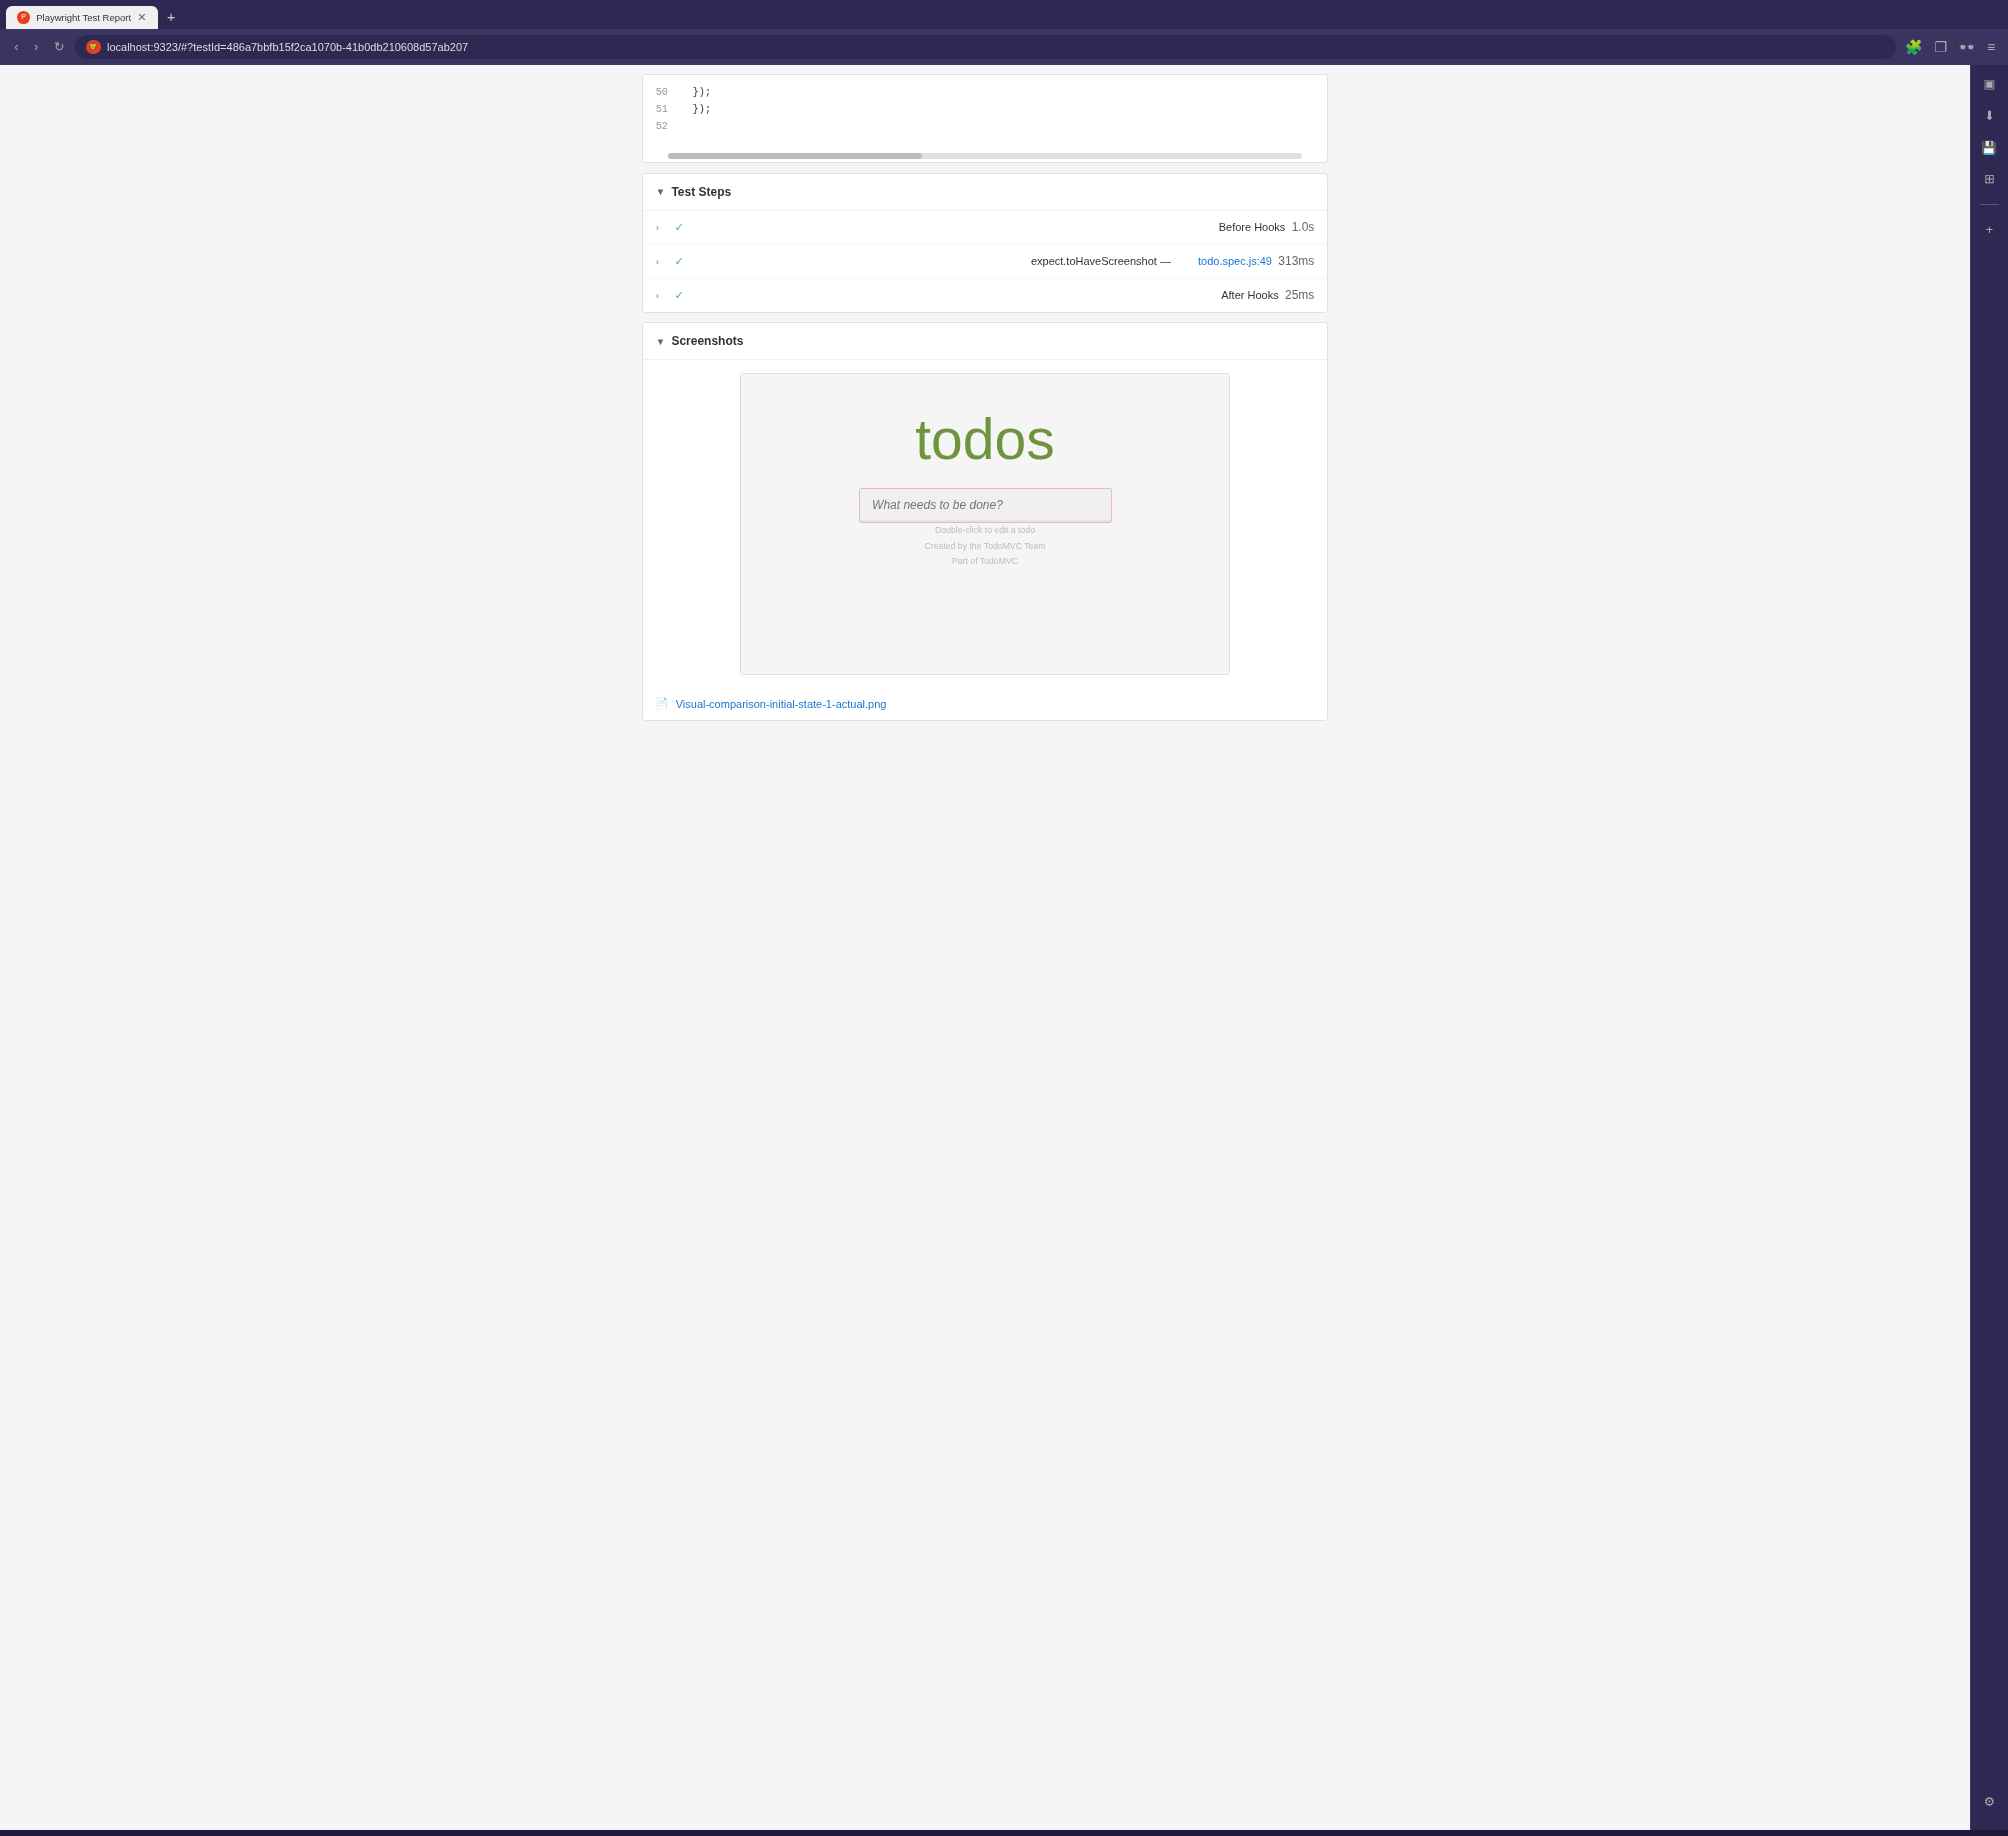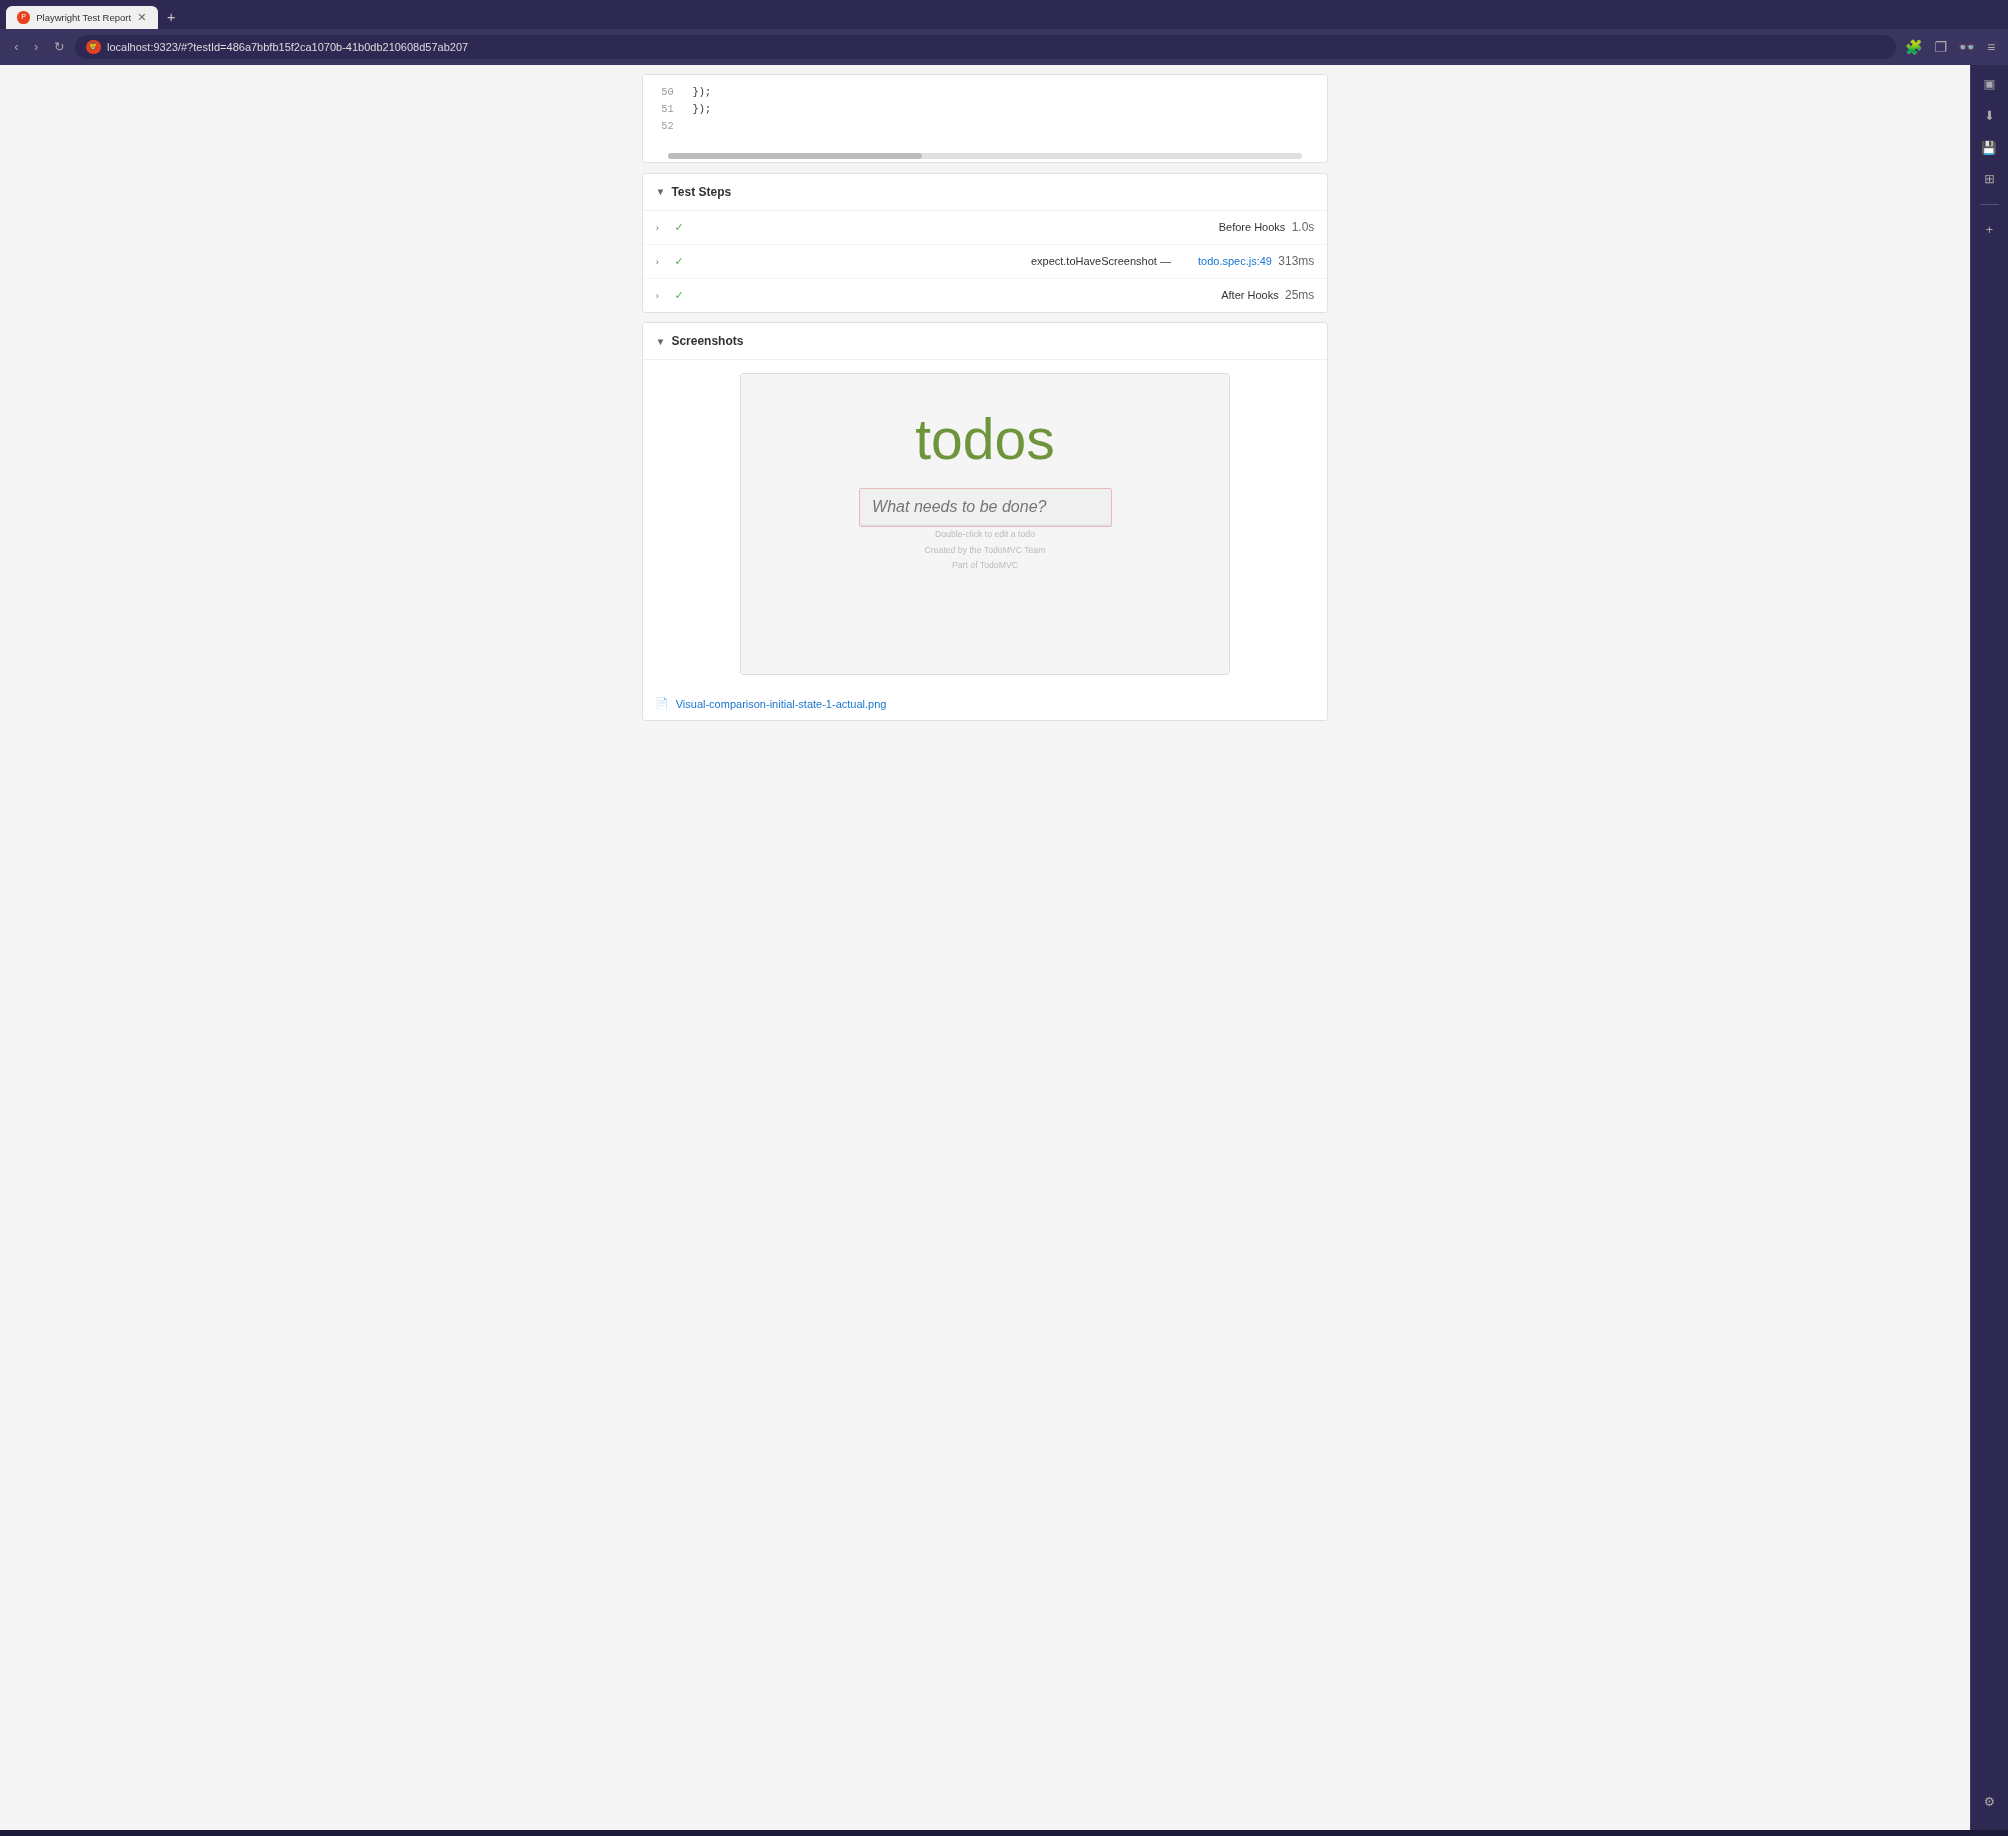--- a/index.html
+++ b/index.html
@@ -31,21 +31,21 @@
     
     .main-content { flex: 1; background: #f5f5f5; overflow-y: auto; }
 
     
     .content-wrapper { padding: 0; max-width: 711px; margin: 0 auto; }
 
     
     .code-block { background: white; border: 0.8px solid #e0e0e0; border-radius: 3.2px; margin: 9.5px 12.6px; overflow: hidden; position: relative; }
     .code-content { font-family: 'Courier New', monospace; font-size: 10.3px; padding: 9.5px 0; background: white; }
     .code-line { display: flex; min-height: 17.4px; }
-    .line-num { color: #999; padding: 0.8px 9.5px 0.8px 12.6px; text-align: right; min-width: 40px; user-select: none; font-size: 10.3px; }
+    .line-num { color: #999; padding: 0.8px 9.5px 0.8px 12.6px; min-width: 40px; user-select: none; font-size: 10.3px; }
     .line-code { color: #333; padding: 0.8px 9.5px; font-size: 10.3px; }
     .code-footer { padding: 8px 12.6px; font-size: 9.5px; color: #555; font-family: 'Courier New', monospace; border-top: 0.8px solid #e8e8e8; }
     .scrollbar-h { height: 6.3px; background: #e0e0e0; margin: 3.2px 12.6px; border-radius: 3.2px; position: relative; }
     .scrollbar-h-thumb { height: 6.3px; background: #bbb; border-radius: 3.2px; width: 40%; position: absolute; left: 0; }
 
     
     .section-panel { background: white; border: 0.8px solid #e0e0e0; border-radius: 3.2px; margin: 9.5px 12.6px; }
     .section-header { display: flex; align-items: center; gap: 6.3px; padding: 11px 12.6px; cursor: pointer; border-bottom: 0.8px solid #f0f0f0; }
     .chevron { font-size: 9.5px; color: #666; }
     .section-title { font-size: 12px; font-weight: 600; color: #333; }
@@ -57,21 +57,21 @@
     .step-check { color: #4caf50; font-size: 11px; margin-right: 1.6px; }
     .step-name { flex: 1; font-size: 11px; color: #333; text-align: right; }
     .step-link { color: #1976d2; text-decoration: none; padding-left: 24px; }
     .step-time { font-size: 12px; color: #666; margin-left: auto; }
 
     
     .screenshot-container { padding: 12.6px; }
     .screenshot-frame { background: #f0f0f0; border: 0.8px solid #ddd; border-radius: 3.2px; overflow: hidden; max-width: 490px; margin: 0 auto; }
     .todo-app { background: #f5f5f5; padding: 32px 16px 47px; display: flex; flex-direction: column; align-items: center; min-height: 300px; }
     .todo-title { font-size: 57px; color: #4d7c0f; font-weight: 200; text-align: center; font-family: 'Helvetica Neue', sans-serif; opacity: 0.8; margin-bottom: 16px; }
-    .todo-input { width: 253px; padding: 9.5px 12.6px; border: 0.8px solid #e8baba; border-radius: 1.6px; font-size: 16px; color: #701a75; background: rgba(0,0,0,0.02); box-shadow: inset 0 -1.6px 0.8px rgba(0,0,50,0.07); outline: none; font-style: italic; }
+    .todo-input { width: 253px; padding: 9.5px 12.6px; border: 0.8px solid #e8baba; border-radius: 1.6px; font-size: 12px; color: #701a75; background: rgba(0,0,0,0.02); box-shadow: inset 0 -1.6px 0.8px rgba(0,0,50,0.07); outline: none; font-style: italic; }
     .todo-footer-text { text-align: center; color: #bbb; font-size: 8.7px; line-height: 1.8; }
 
     
     .screenshot-link-row { display: flex; align-items: center; gap: 6.3px; padding: 9.5px 12.6px; }
     .file-icon { font-size: 11px; color: #666; }
     .screenshot-link { color: #1976d2; text-decoration: none; font-size: 11px; }
 
     
     .main-content::-webkit-scrollbar { width: 8px; }
     .main-content::-webkit-scrollbar-track { background: #e0e0e0; }

